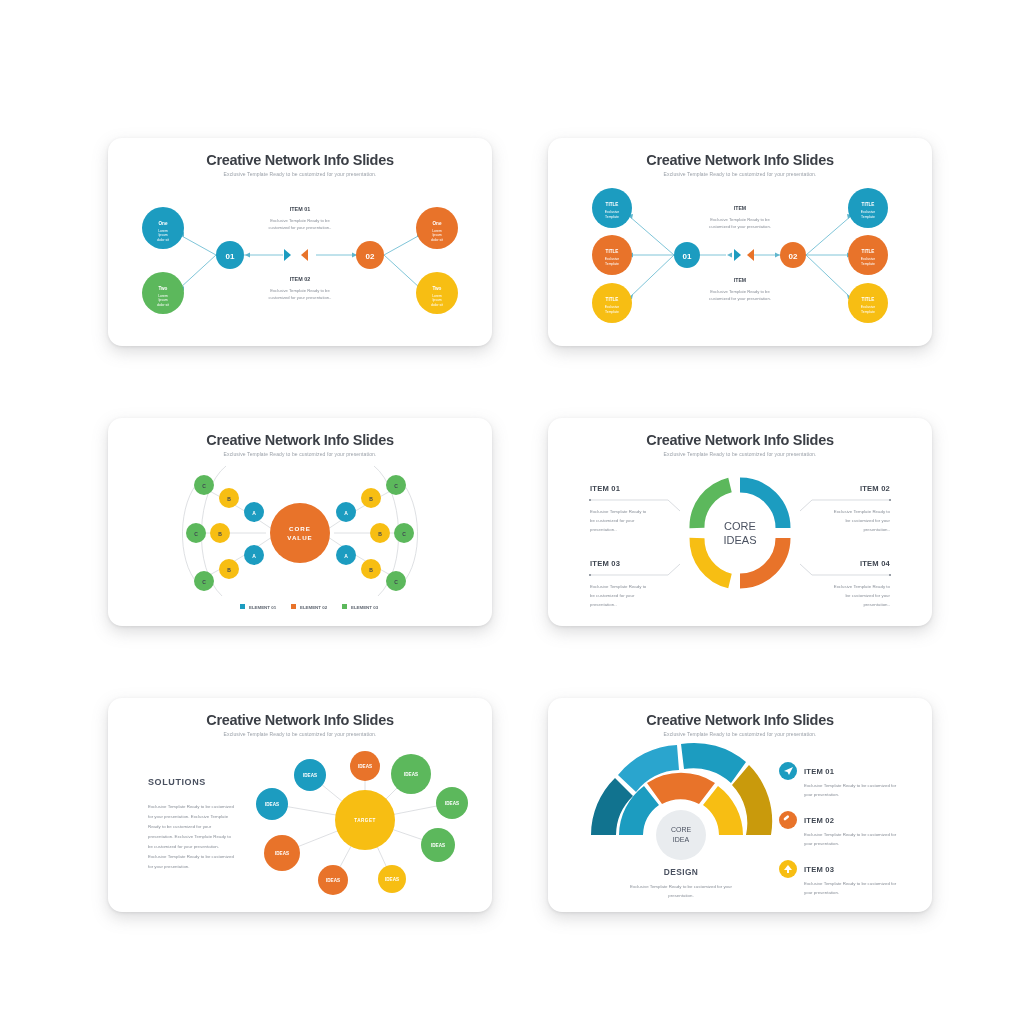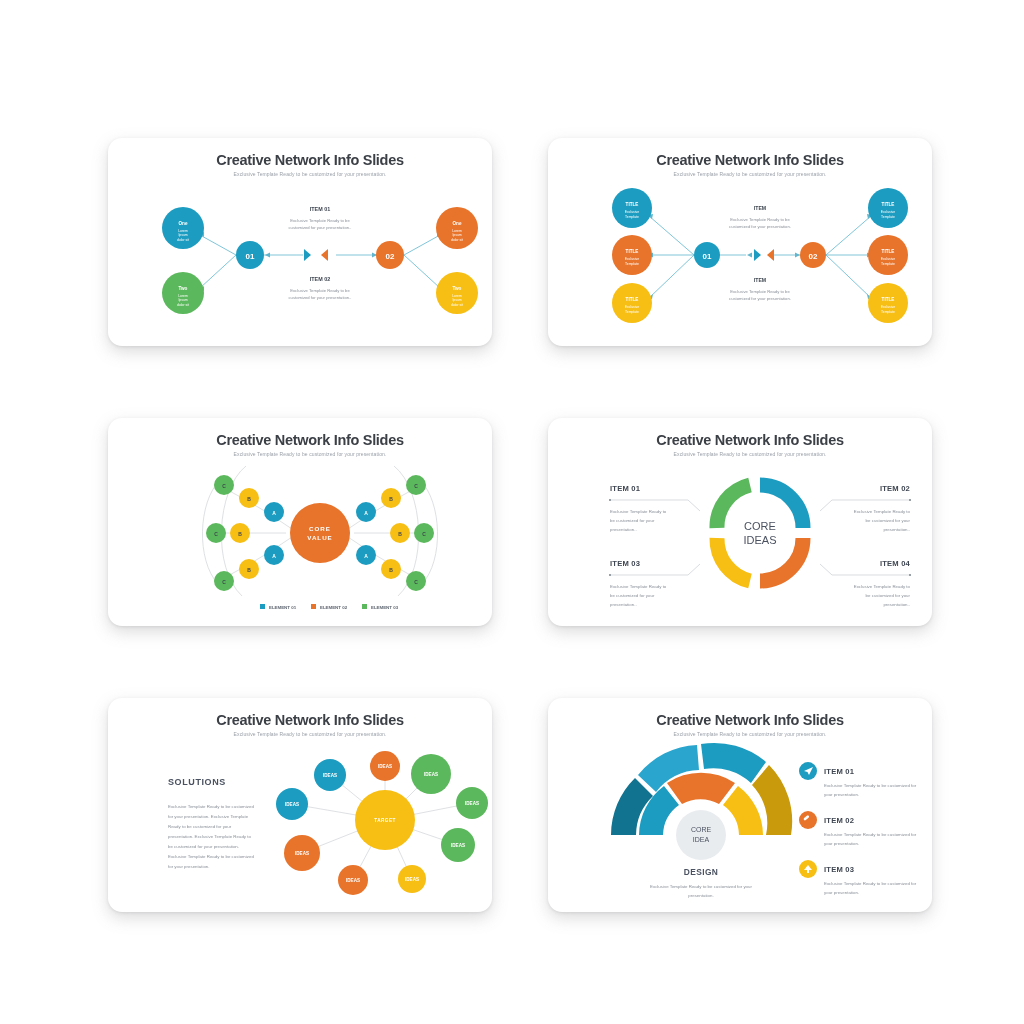--- a/index.html
+++ b/index.html
@@ -11,21 +11,21 @@
   }
   .sheet{
     position:relative;width:1024px;height:1024px;
   }
   .card{
     position:absolute;
     background:#ffffff;
     border-radius:14px;
     box-shadow:0 6px 16px rgba(120,120,125,.26), 0 1px 3px rgba(120,120,125,.18);
   }
-  .card-inner{position:absolute;inset:0;overflow:hidden;border-radius:14px;margin-left:20px;}
+  .card-inner{position:absolute;inset:0;overflow:hidden;border-radius:14px;}
   .s-title{
     position:absolute;left:0;right:0;top:14px;
     text-align:center;
     font-size:14.5px;font-weight:bold;color:#3b3f46;
     letter-spacing:-.3px;
   }
   .s-sub{
     position:absolute;left:0;right:0;top:33px;
     text-align:center;
     font-size:5px;color:#9aa0a8;letter-spacing:.1px;

